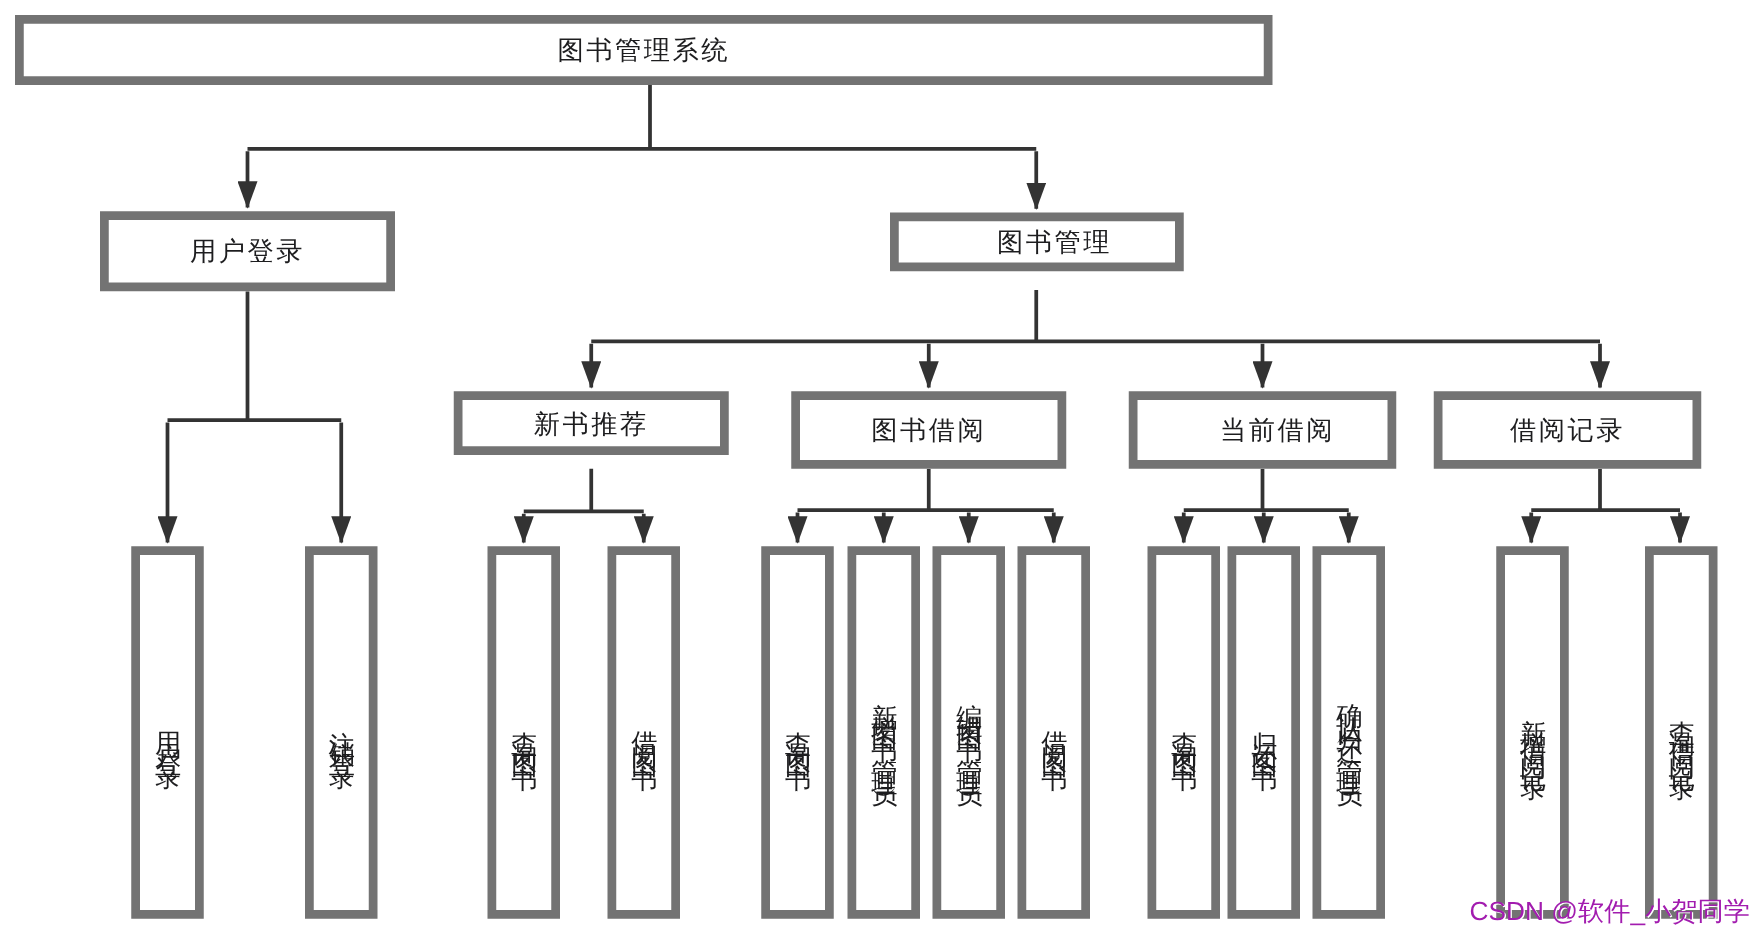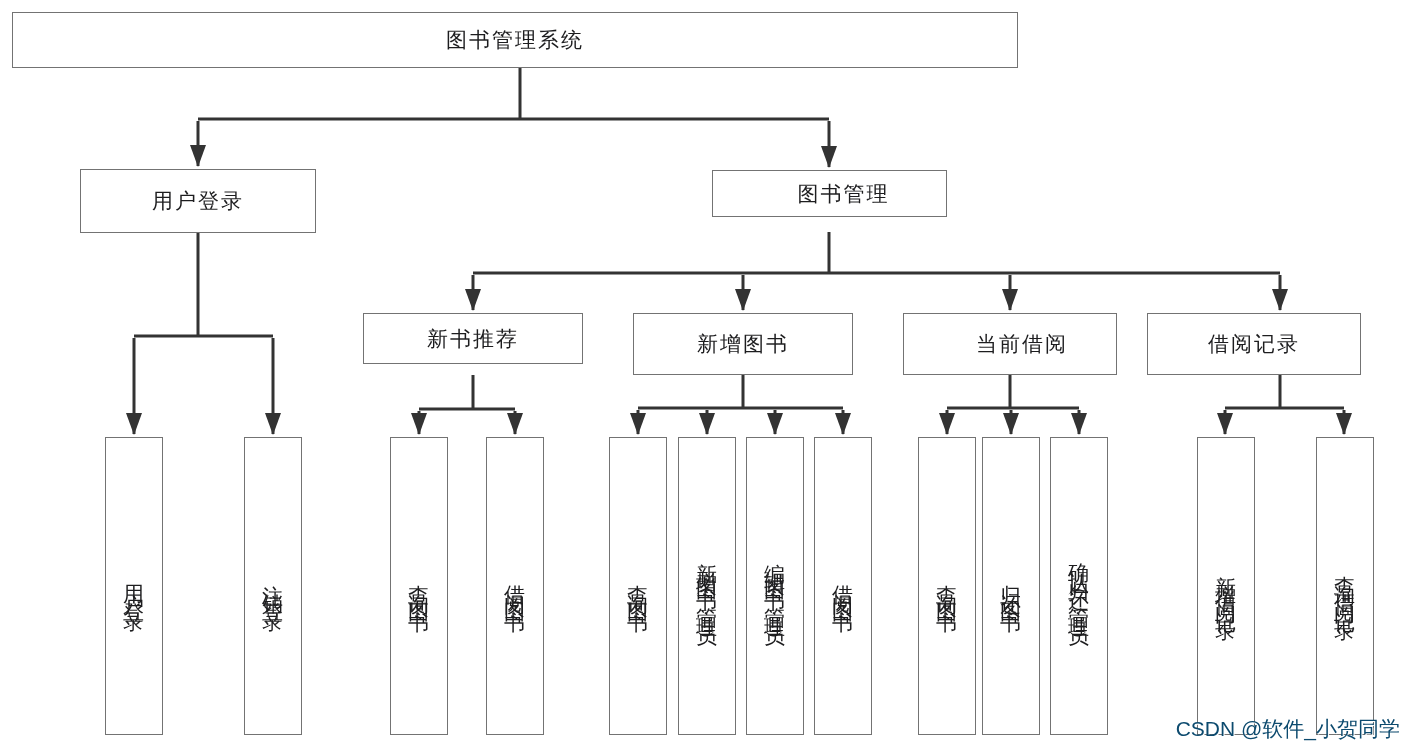--- a/index.html
+++ b/index.html
@@ -12,21 +12,21 @@
     color: #1d1d1f;
     overflow: hidden;
   }
   svg.connectors {
     position: absolute;
     left: 0; top: 0;
     width: 1405px; height: 747px;
   }
   .box {
     position: absolute;
-    border: 1px solid #737373;
+    border: 7px solid #737373;
     background: #ffffff;
     box-sizing: border-box;
     display: flex;
     align-items: center;
     justify-content: center;
   }
   .hbox span {
     font-size: 21px;
     letter-spacing: 2px;
     white-space: nowrap;
@@ -36,21 +36,21 @@
     text-orientation: mixed;
     font-size: 21px;
     letter-spacing: 9px;
     line-height: 1.1;
   }
   .watermark {
     position: absolute;
     right: 5px;
     bottom: 4px;
     font-size: 21px;
-    color: #0c4a6e;
+    color: #a21caf;
     text-shadow: 1px 1px 0 #ffffff;
     z-index: 5;
     white-space: nowrap;
   }
 </style>
 </head>
 <body>
 
 <div class="stage">
 
@@ -99,21 +99,21 @@
     <span>用户登录</span>
   </div>
   <div class="box hbox" style="left:712px; top:170px; width:235px; height:47px;padding-left:28px;">
     <span>图书管理</span>
   </div>
 
   <div class="box hbox" style="left:363px; top:313px; width:220px; height:51px;">
     <span>新书推荐</span>
   </div>
   <div class="box hbox" style="left:633px; top:313px; width:220px; height:62px;">
-    <span>新增图书</span>
+    <span>图书借阅</span>
   </div>
   <div class="box hbox" style="left:903px; top:313px; width:214px; height:62px;padding-left:24px;">
     <span>当前借阅</span>
   </div>
   <div class="box hbox" style="left:1147px; top:313px; width:214px; height:62px;justify-content:center;">
     <span>借阅记录</span>
   </div>
 
   <div class="box vbox" style="left:105px; top:437px; width:58px; height:298px;">
     <span>用户登录</span>

